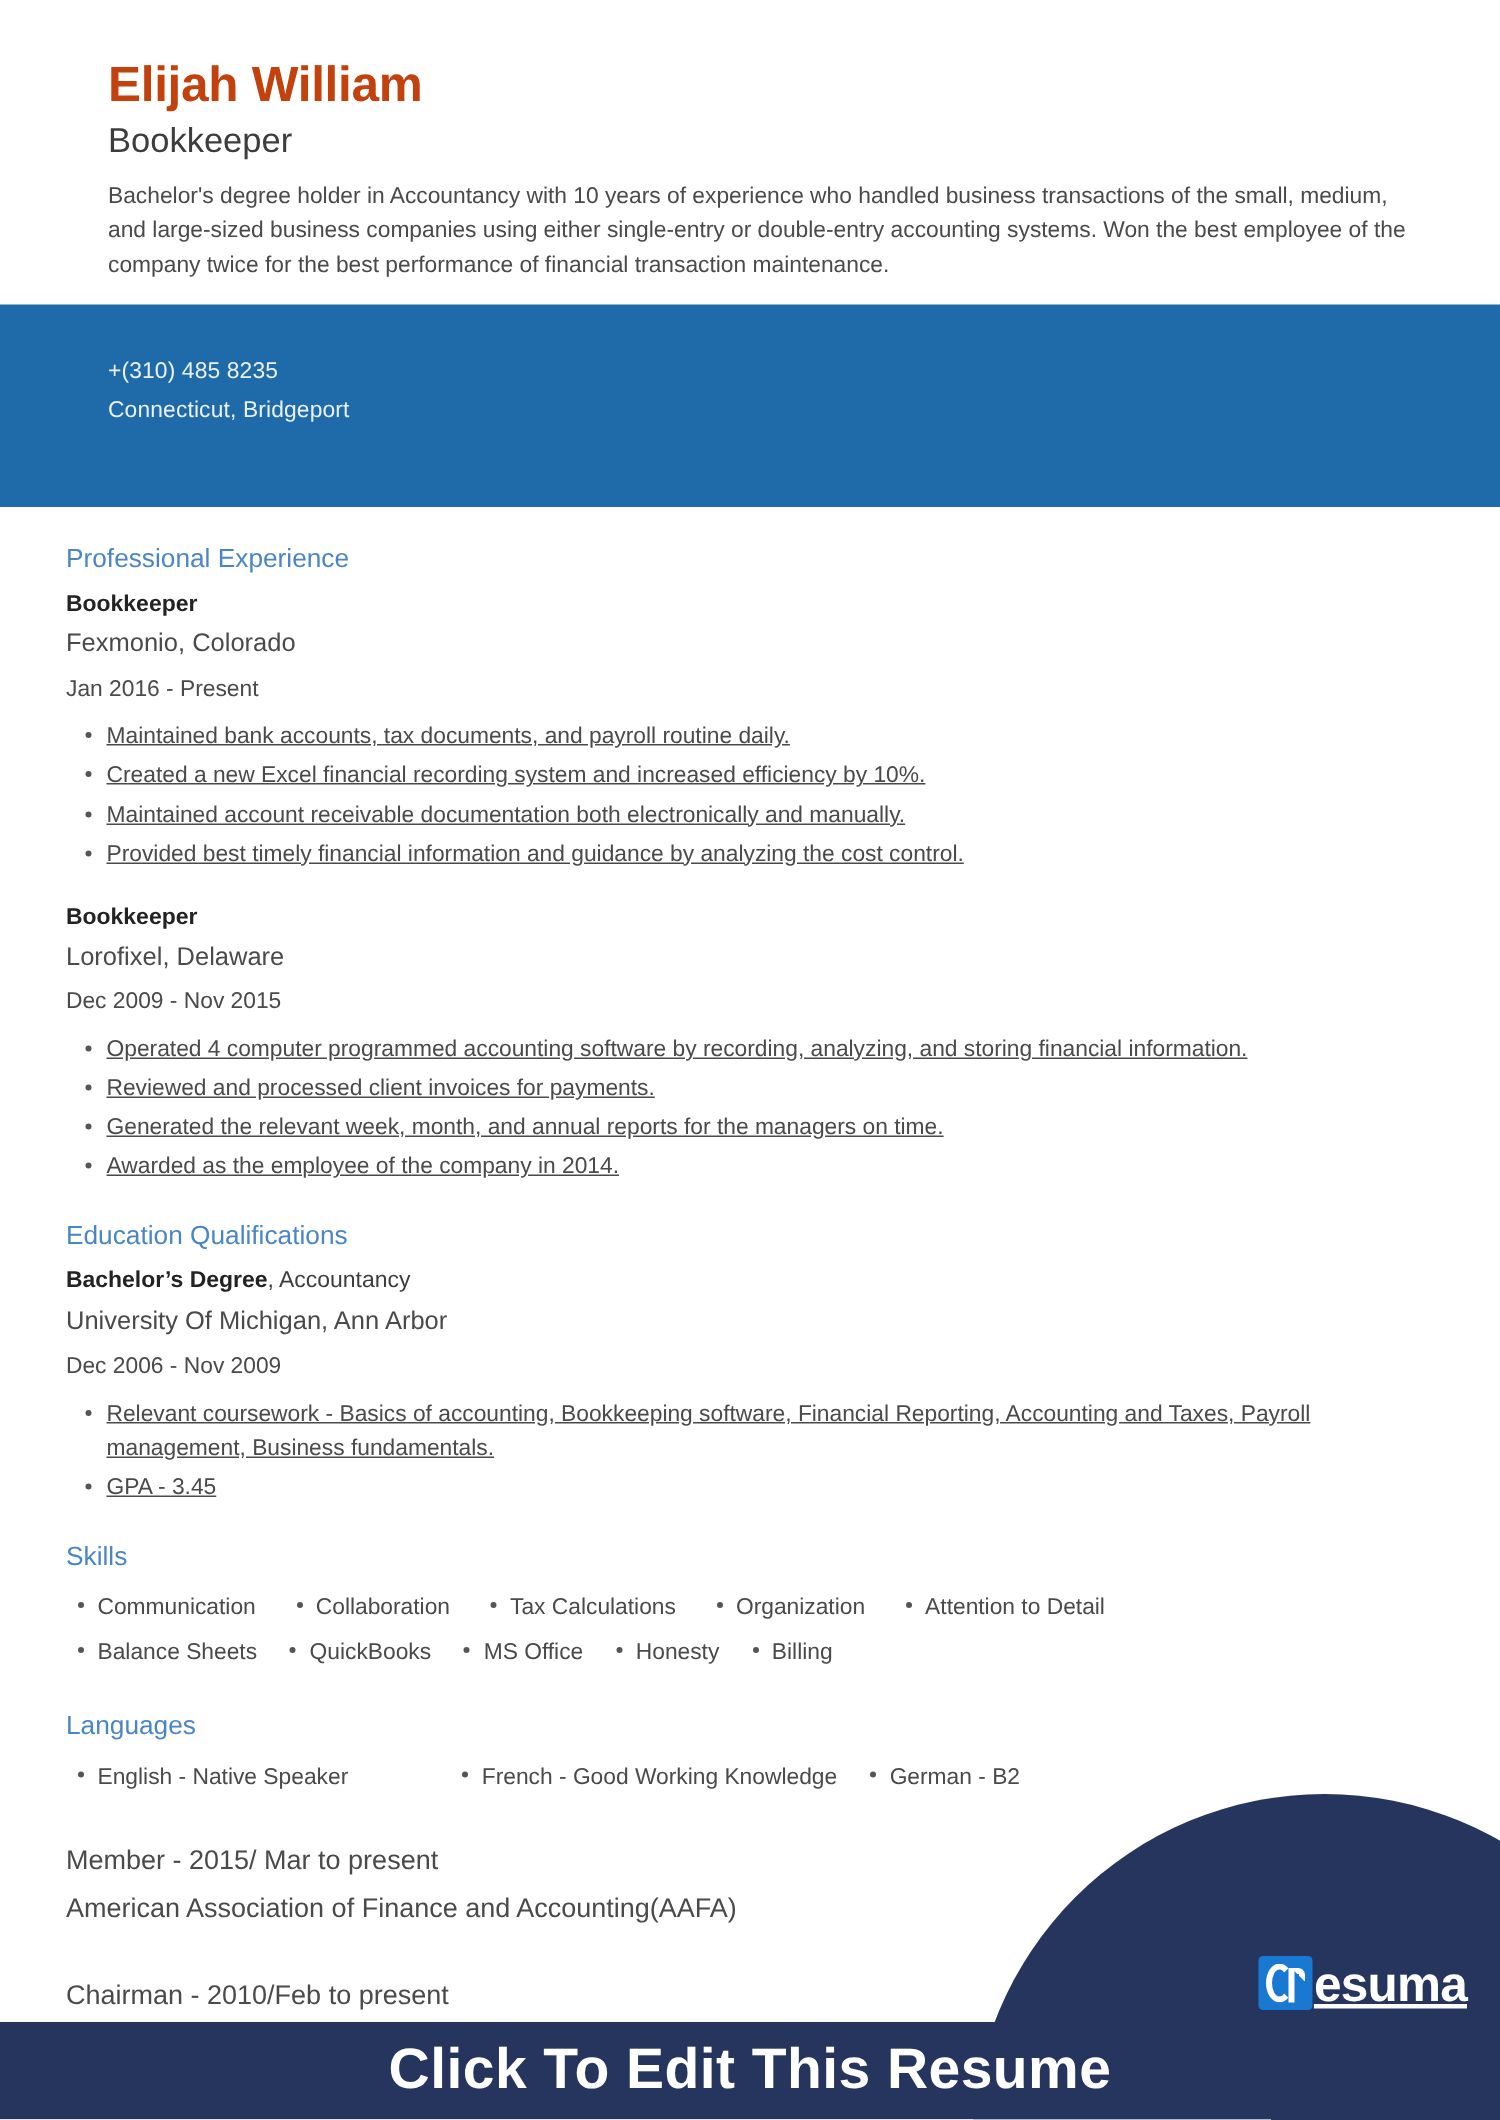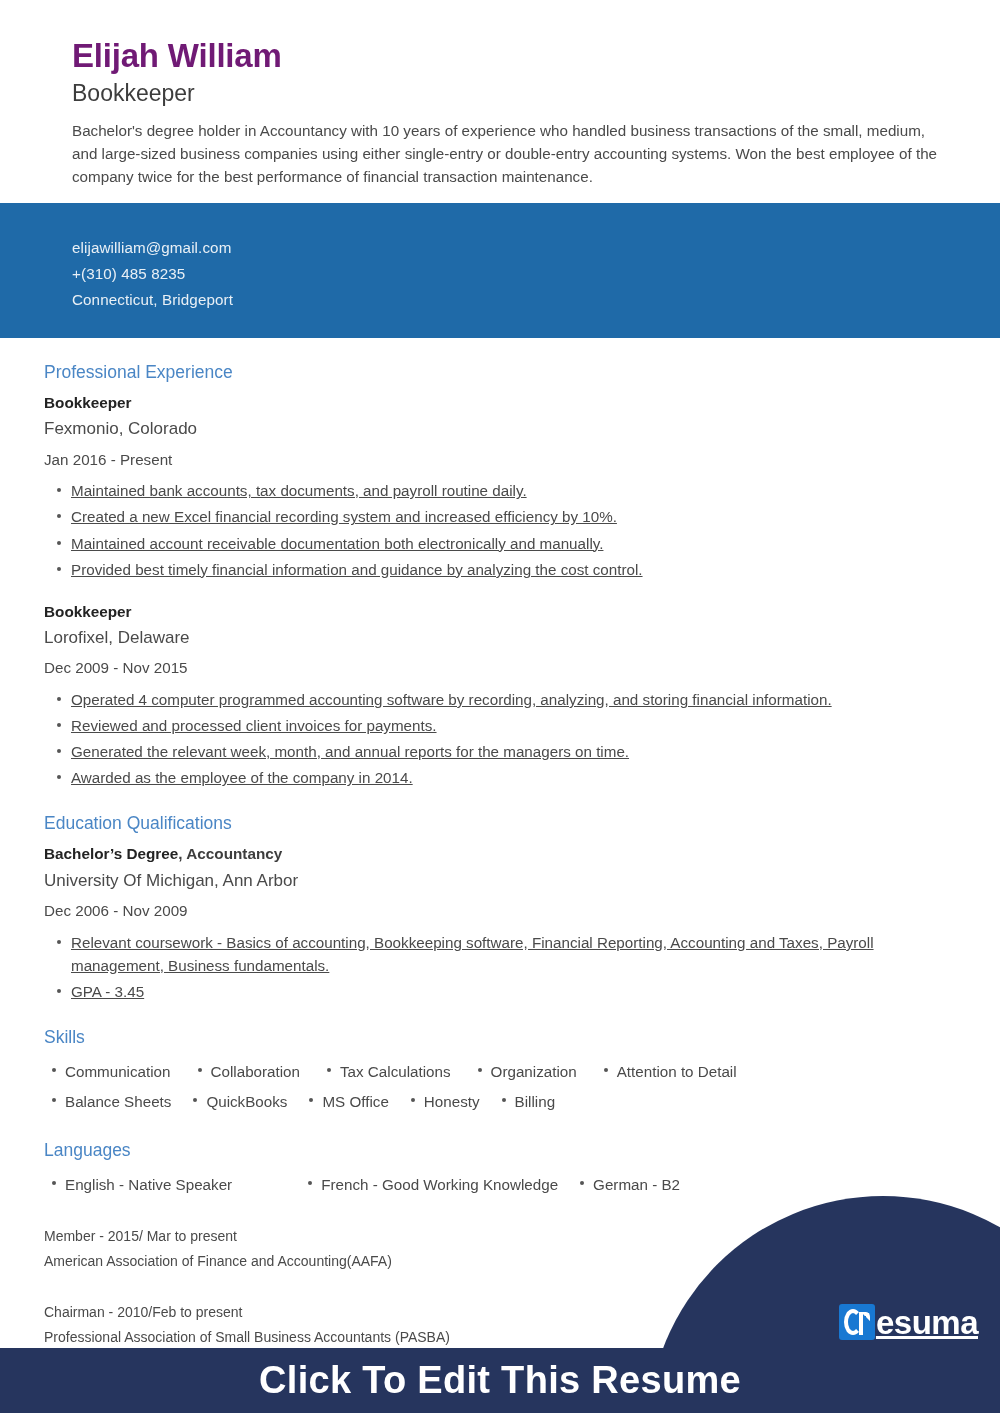--- a/index.html
+++ b/index.html
@@ -19,21 +19,21 @@
     overflow: hidden;
   }
 
   
   .header {
     padding: 38px 60px 0 72px;
   }
   .full-name {
     font-size: 33px;
     font-weight: bold;
-    color: #701a75;
+    color: #c2410c;
     letter-spacing: -0.2px;
     line-height: 1.12;
     margin: 0;
   }
   .job-title {
     font-size: 23px;
     color: #3d3d3d;
     font-weight: normal;
     line-height: 1.25;
     margin: 4px 0 0 0;
@@ -89,21 +89,21 @@
 
   .entry { margin-bottom: 2px; }
   .entry + .entry { margin-top: 20px; }
 
   .entry-role {
     font-size: 15.3px;
     font-weight: bold;
     color: #232323;
     line-height: 1.45;
   }
-  .entry-role .role-light { font-weight: bold; color: #3d3d3d; }
+  .entry-role .role-light { font-weight: normal; color: #3d3d3d; }
   .entry-org {
     font-size: 17px;
     color: #4a4a4a;
     line-height: 1.62;
     margin-top: 1px;
   }
   .entry-dates {
     font-size: 15.2px;
     color: #4a4a4a;
     line-height: 1.62;
@@ -161,21 +161,21 @@
   }
   .chip.s-gap1 { margin-right: 19px; }
   .chip.s-gap2 { margin-right: 14px; }
   .chip.s-gap0 { margin-right: 0; }
   .chip.lang-gap { margin-right: 68px; }
 
   
   .member-block { margin-top: 2px; }
   .member-block + .member-block { margin-top: 26px; }
   .member-line {
-    font-size: 14px;
+    font-size: 18px;
     color: #4a4a4a;
     line-height: 1.78;
   }
 
   
   .navy-disc {
     position: absolute;
     right: -118px;
     top: 1196px;
     width: 470px;
@@ -267,21 +267,20 @@
 
 <div id="page">
 
   <div class="header">
     <h1 class="full-name">Elijah William</h1>
     <div class="job-title">Bookkeeper</div>
     <p class="summary">Bachelor's degree holder in Accountancy with 10 years of experience who handled business transactions of the small, medium, and large-sized business companies using either single-entry or double-entry accounting systems. Won the best employee of the company twice for the best performance of financial transaction maintenance.</p>
   </div>
 
   <div class="contact-band">
-    <div class="contact-line">elijawilliam@gmail.com</div>
     <div class="contact-line">+(310) 485 8235</div>
     <div class="contact-line">Connecticut, Bridgeport</div>
   </div>
 
   <div class="content">
 
     <div class="section">
       <div class="section-title">Professional Experience</div>
 
       <div class="entry">

